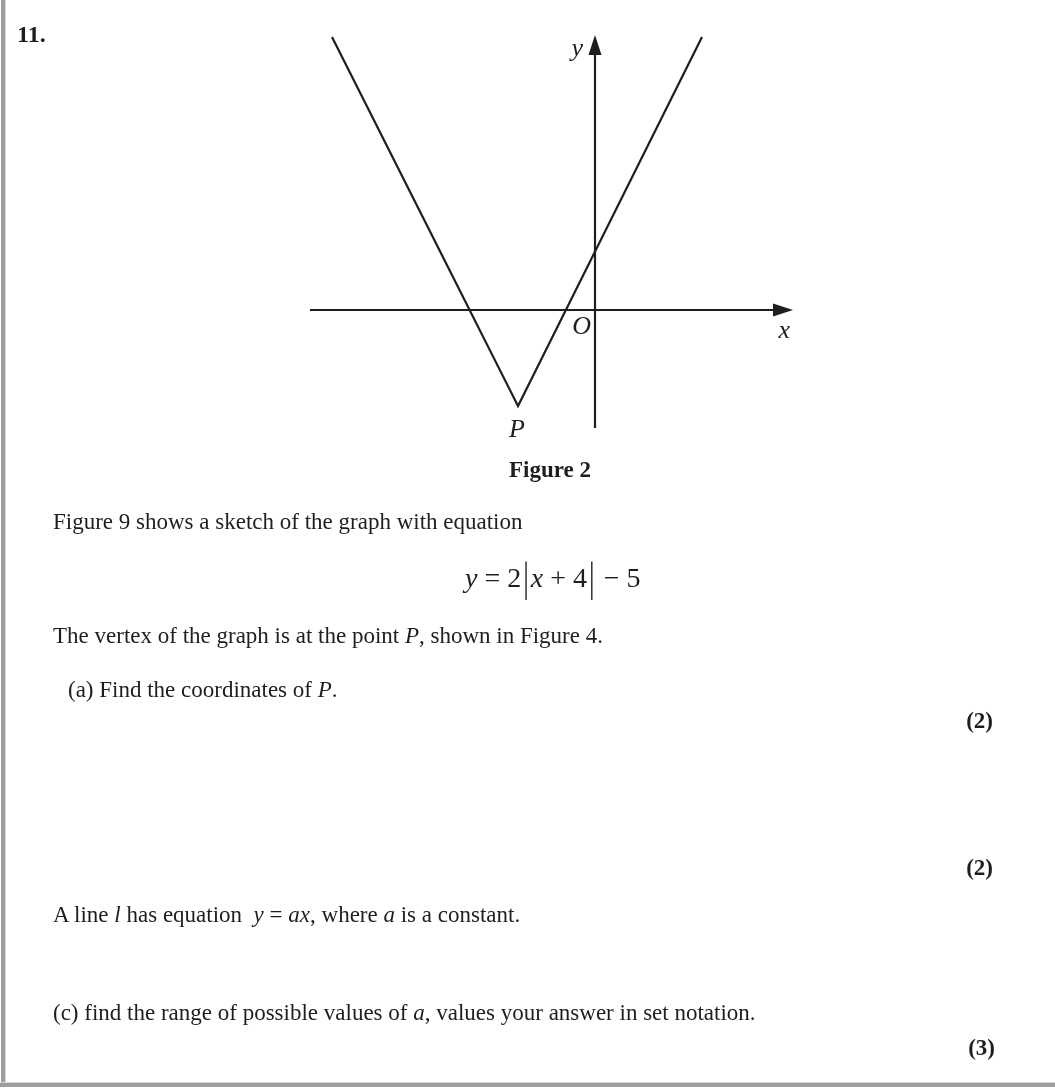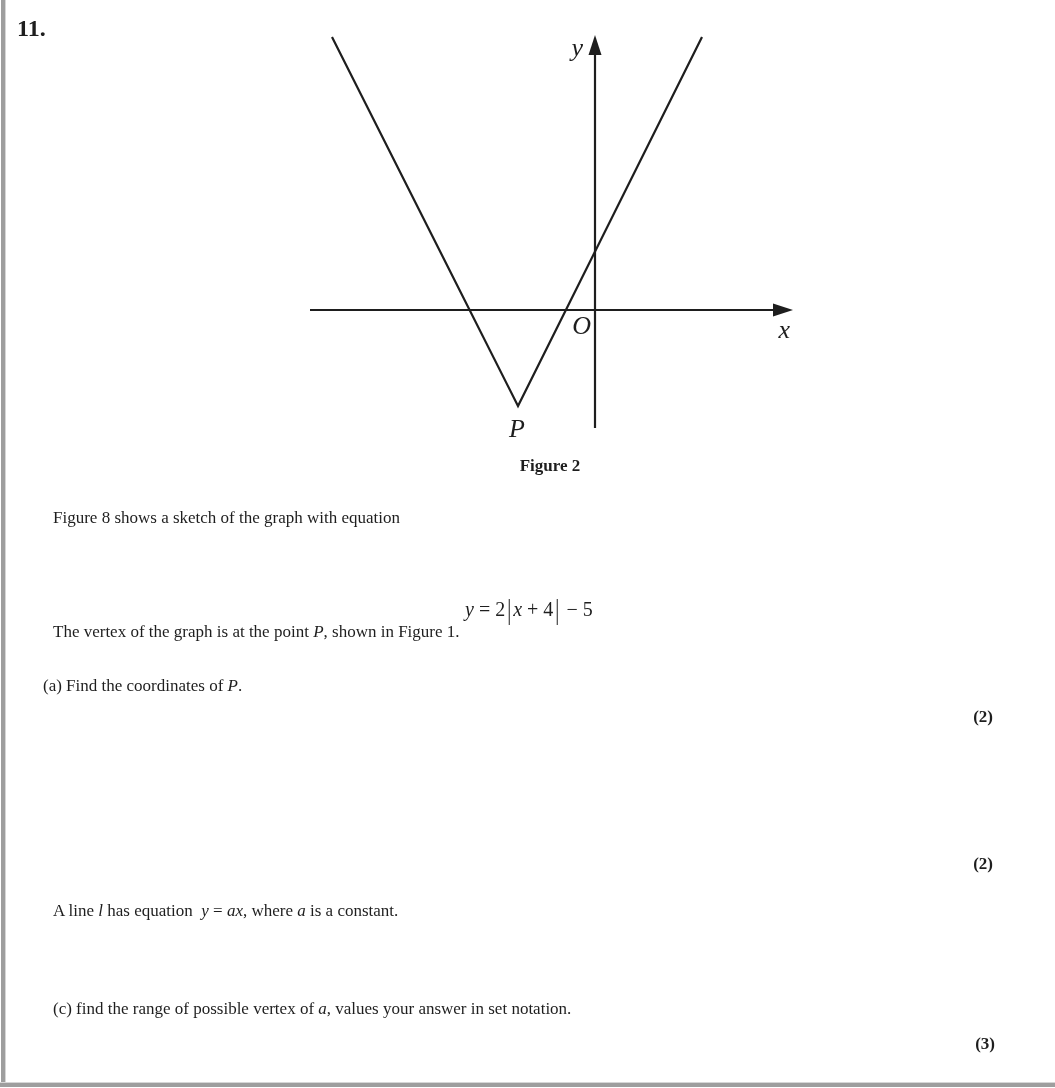--- a/index.html
+++ b/index.html
@@ -9,73 +9,73 @@
     font-family:"Liberation Serif", serif; color:#1e1e1e;
   }
   .edge-left {
     position:absolute; left:0; top:0; width:6px; height:100%;
     background:linear-gradient(to right,#ffffff 0 1px,#9e9e9e 1px 5px,#d6d6d6 5px 6px);
   }
   .edge-bottom {
     position:absolute; left:0; bottom:0; width:100%; height:6px;
     background:linear-gradient(to bottom,#d6d6d6 0 1px,#9e9e9e 1px 5px,#ffffff 5px 6px);
   }
-  .block { position:absolute; font-size:17px; line-height:1.2; white-space:nowrap; }
+  .block { position:absolute; font-size:23px; line-height:1.2; white-space:nowrap; }
   .qnum { font-weight:bold; font-size:24px; }
   .caption { font-weight:bold; text-align:center; }
-  .eq { font-size:20px;margin-top:36px; }
+  .eq { font-size:28px; }
   .marks { font-weight:bold; text-align:right; }
   .i { font-style:italic; }
   .bar {
     display:inline-block; transform:scaleY(1.5); transform-origin:50% 55%;
     font-style:normal; padding:0 2px; font-weight:normal;
   }
   .figure-svg { position:absolute; left:295px; top:25px; }
   .fig-label { font-family:"Liberation Serif", serif; font-style:italic; font-size:26px; fill:#1e1e1e; }
 </style>
 </head>
 <body>
 
 <div class="page">
   <div class="edge-left"></div>
   <div class="edge-bottom"></div>
 
-  <div class="block qnum" style="left:17px; top:14px;">11.</div>
+  <div class="block qnum" style="left:17px; top:20px;">11.</div>
 
   <svg class="figure-svg" width="510" height="420" viewBox="0 0 510 420">
 
     <line x1="15" y1="285" x2="482" y2="285" stroke="#1e1e1e" stroke-width="2.2"></line>
     <polygon points="498,285 478,278.5 478,291.5" fill="#1e1e1e"></polygon>
 
     <line x1="300" y1="27" x2="300" y2="403" stroke="#1e1e1e" stroke-width="2.2"></line>
     <polygon points="300,10 293.5,30 306.5,30" fill="#1e1e1e"></polygon>
 
     <polyline points="37,12 223,381 407,12" fill="none" stroke="#1e1e1e" stroke-width="2.2"></polyline>
 
     <text class="fig-label" x="288" y="31" text-anchor="end">y</text>
     <text class="fig-label" x="495" y="313" text-anchor="end">x</text>
     <text class="fig-label" x="296" y="309" text-anchor="end">O</text>
     <text class="fig-label" x="222" y="412" text-anchor="middle">P</text>
   </svg>
 
   <div class="block caption" style="left:295px; top:456px; width:510px;">Figure 2</div>
 
-  <div class="block" style="left:53px; top:508px;"><span>Figure 8 shows a sketch of the graph with equation</span></div>
+  <div class="block" style="left:53px; top:508px;"><span>Figure 9 shows a sketch of the graph with equation</span></div>
 
   <div class="block eq" style="left:465px; top:561px;"><span class="i">y</span><span> = 2</span><span class="bar">|</span><span class="i">x</span><span> + 4</span><span class="bar">|</span><span> − 5</span></div>
 
-  <div class="block" style="left:53px; top:622px;"><span>The vertex of the graph is at the point </span><span class="i">P</span><span>, shown in Figure 1.</span></div>
+  <div class="block" style="left:53px; top:622px;"><span>The vertex of the graph is at the point </span><span class="i">P</span><span>, shown in Figure 4.</span></div>
 
-  <div class="block" style="left:43px; top:676px;"><span>(a) Find the coordinates of </span><span class="i">P</span><span>.</span></div>
+  <div class="block" style="left:68px; top:676px;"><span>(a) Find the coordinates of </span><span class="i">P</span><span>.</span></div>
 
   <div class="block marks" style="right:62px; top:707px;">(2)</div>
 
 
 
   <div class="block marks" style="right:62px; top:854px;">(2)</div>
 
   <div class="block" style="left:53px; top:901px;text-align:center;"><span>A line </span><span class="i">l</span><span> has equation &nbsp;</span><span class="i">y</span><span> = </span><span class="i">ax</span><span>, where </span><span class="i">a</span><span> is a constant.</span></div>
 
 
-  <div class="block" style="left:53px; top:999px;"><span>(c) find the range of possible vertex of </span><span class="i">a</span><span>, values your answer in set notation.</span></div>
+  <div class="block" style="left:53px; top:999px;"><span>(c) find the range of possible values of </span><span class="i">a</span><span>, values your answer in set notation.</span></div>
 
   <div class="block marks" style="right:60px; top:1034px;">(3)</div>
 </div>
 
 </body></html>

